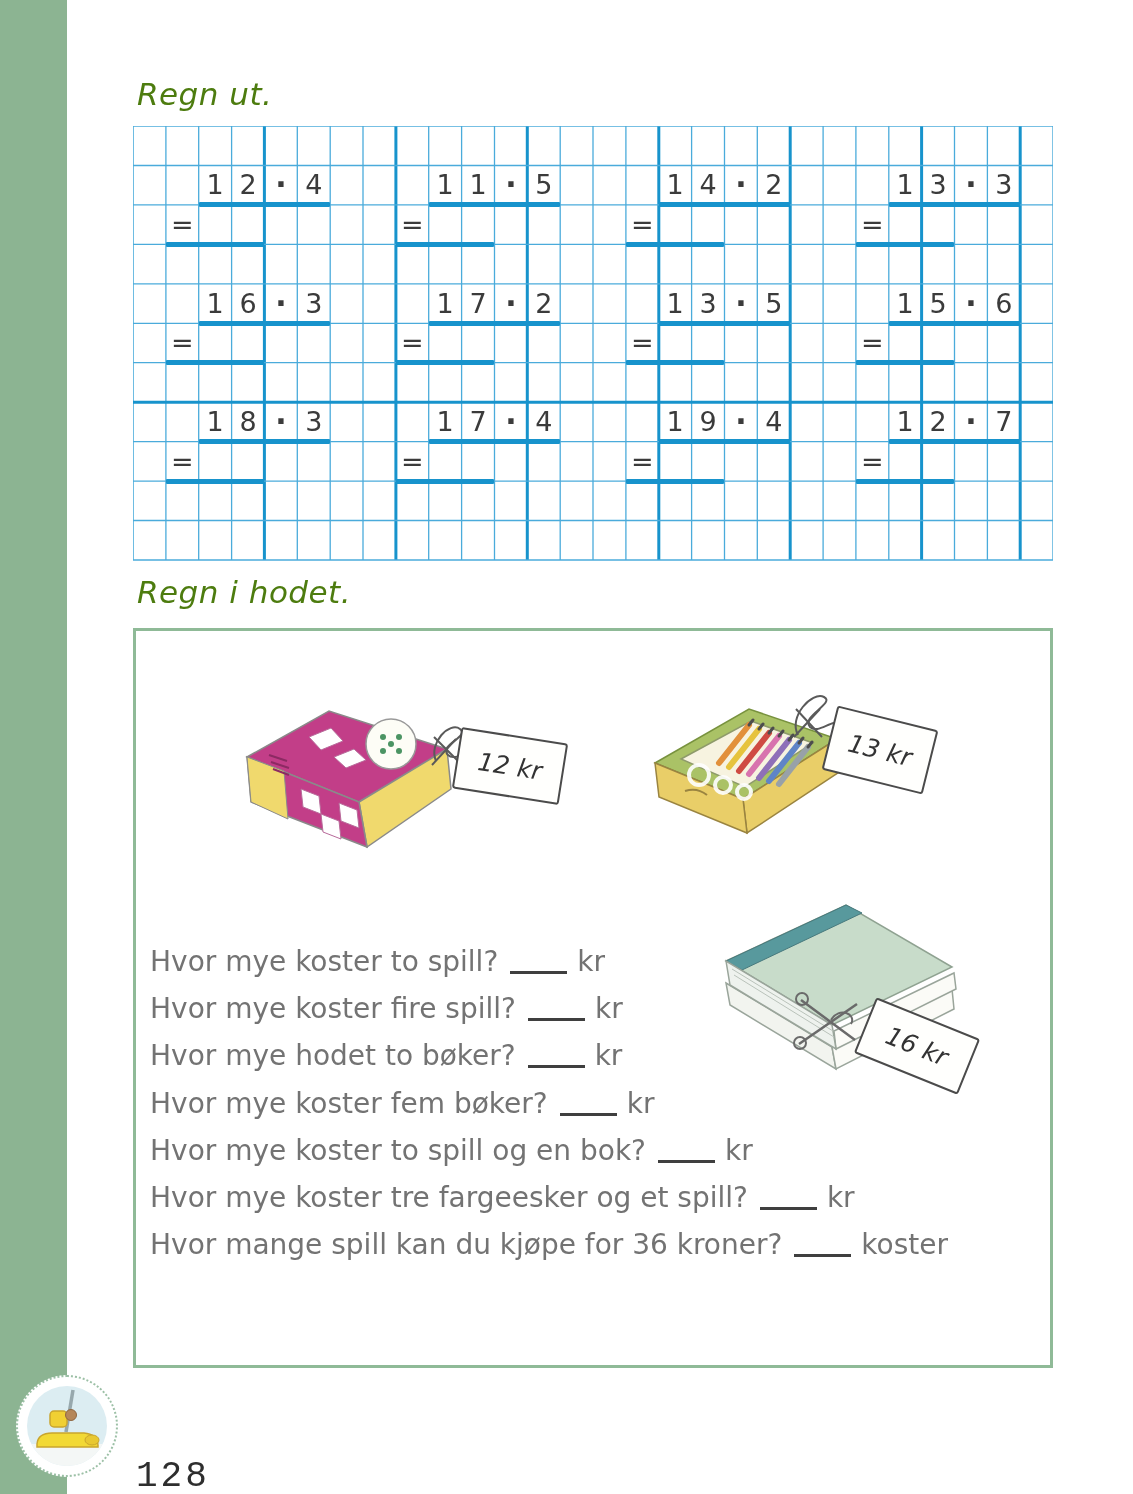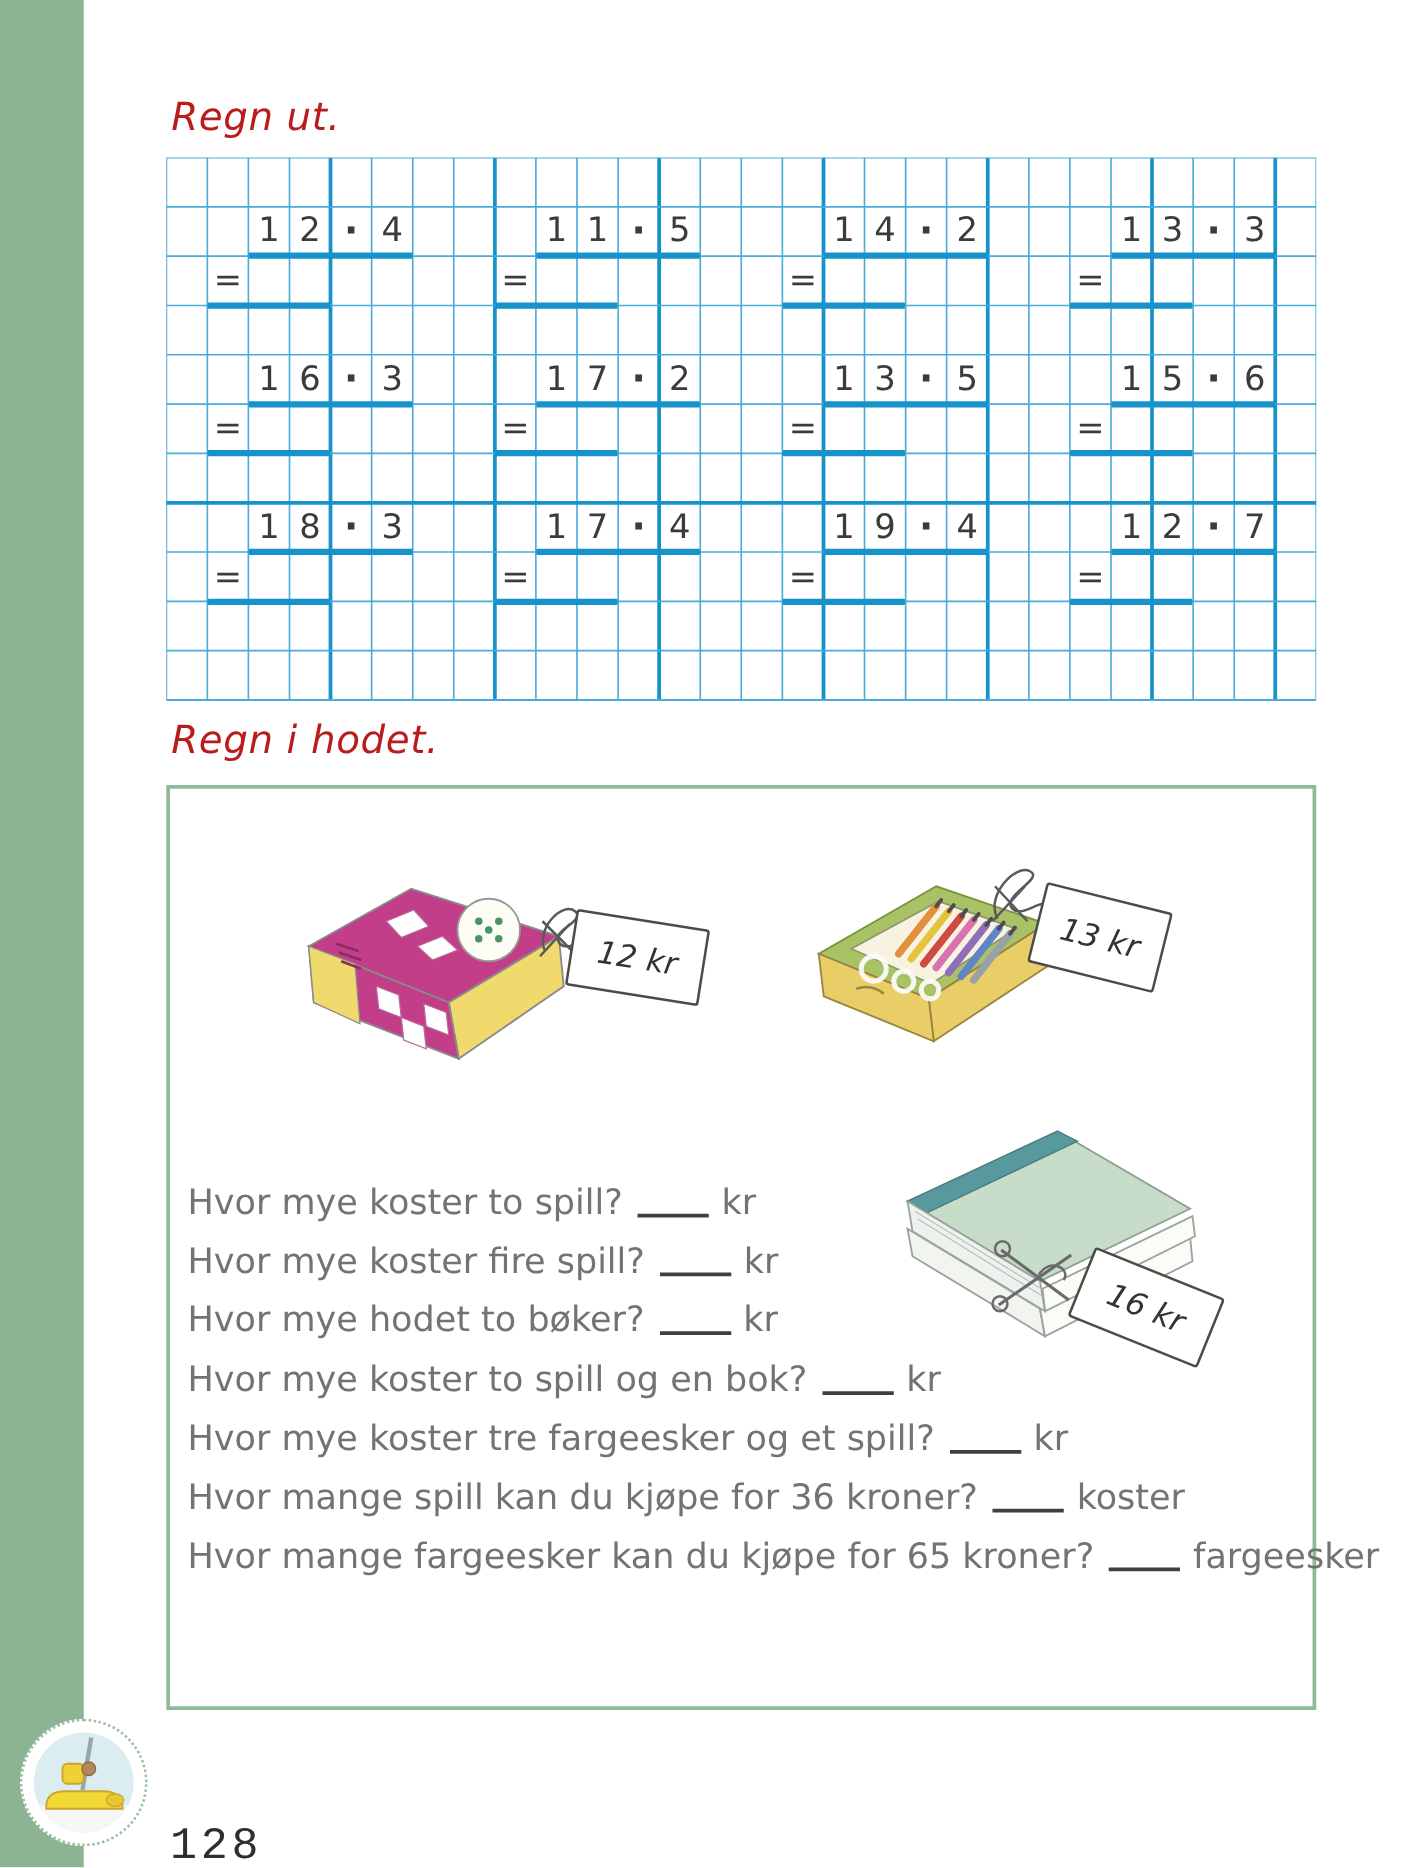--- a/index.html
+++ b/index.html
@@ -4,21 +4,21 @@
 <style>
   html,body{margin:0;padding:0;}
   body{
     position:relative; width:1133px; height:1494px;
     background:#ffffff; overflow:hidden;
     font-family:"DejaVu Sans", sans-serif; color:#3a3a3a;
   }
   .sidebar{position:absolute; left:0; top:0; width:67px; height:1494px; background:#8cb492;}
   .heading{
     position:absolute; left:137px; font-size:31px; font-style:italic;
-    color:#b91c1c; letter-spacing:.5px; white-space:nowrap;
+    color:#4d7c0f; letter-spacing:.5px; white-space:nowrap;
   }
   .h1{top:76px;}
   .h2{top:574px;}
   #grid{position:absolute; left:133px; top:126px; width:920px; height:434px;}
   #grid svg{position:absolute; left:0; top:0;}
   .gcell{
     position:absolute; width:32.86px; height:39.45px; line-height:39.45px;
     text-align:center; font-size:27px; color:#3b3b3b;
   }
   .gdot{font-size:30px; font-weight:bold;}
@@ -290,24 +290,24 @@
     <path d="M40,34 C48,20 66,28 60,38" fill="none" stroke="#6a6a6a" stroke-width="2"></path>
   </svg>
   <div class="tag tag3">
     <span>16 kr</span>
   </div>
 
   <div id="questions">
       <div class="q"><span>Hvor mye koster to spill?</span><span class="blank"></span><span>kr</span></div>
       <div class="q"><span>Hvor mye koster fire spill?</span><span class="blank"></span><span>kr</span></div>
       <div class="q"><span>Hvor mye hodet to bøker?</span><span class="blank"></span><span>kr</span></div>
+      <div class="q"><span>Hvor mye koster fem bøker?</span><span class="blank"></span><span>kr</span></div>
       <div class="q"><span>Hvor mye koster to spill og en bok?</span><span class="blank"></span><span>kr</span></div>
       <div class="q"><span>Hvor mye koster tre fargeesker og et spill?</span><span class="blank"></span><span>kr</span></div>
       <div class="q"><span>Hvor mange spill kan du kjøpe for 36 kroner?</span><span class="blank"></span><span>koster</span></div>
-      <div class="q"><span>Hvor mange fargeesker kan du kjøpe for 65 kroner?</span><span class="blank"></span><span>fargeesker</span></div>
     </div>
 </div>
 
 <div class="badge">
   <svg width="84" height="84" viewBox="0 0 84 84">
     <defs>
         <clipPath id="bc">
           <circle cx="42" cy="42" r="40"></circle>
         </clipPath>
       </defs>

